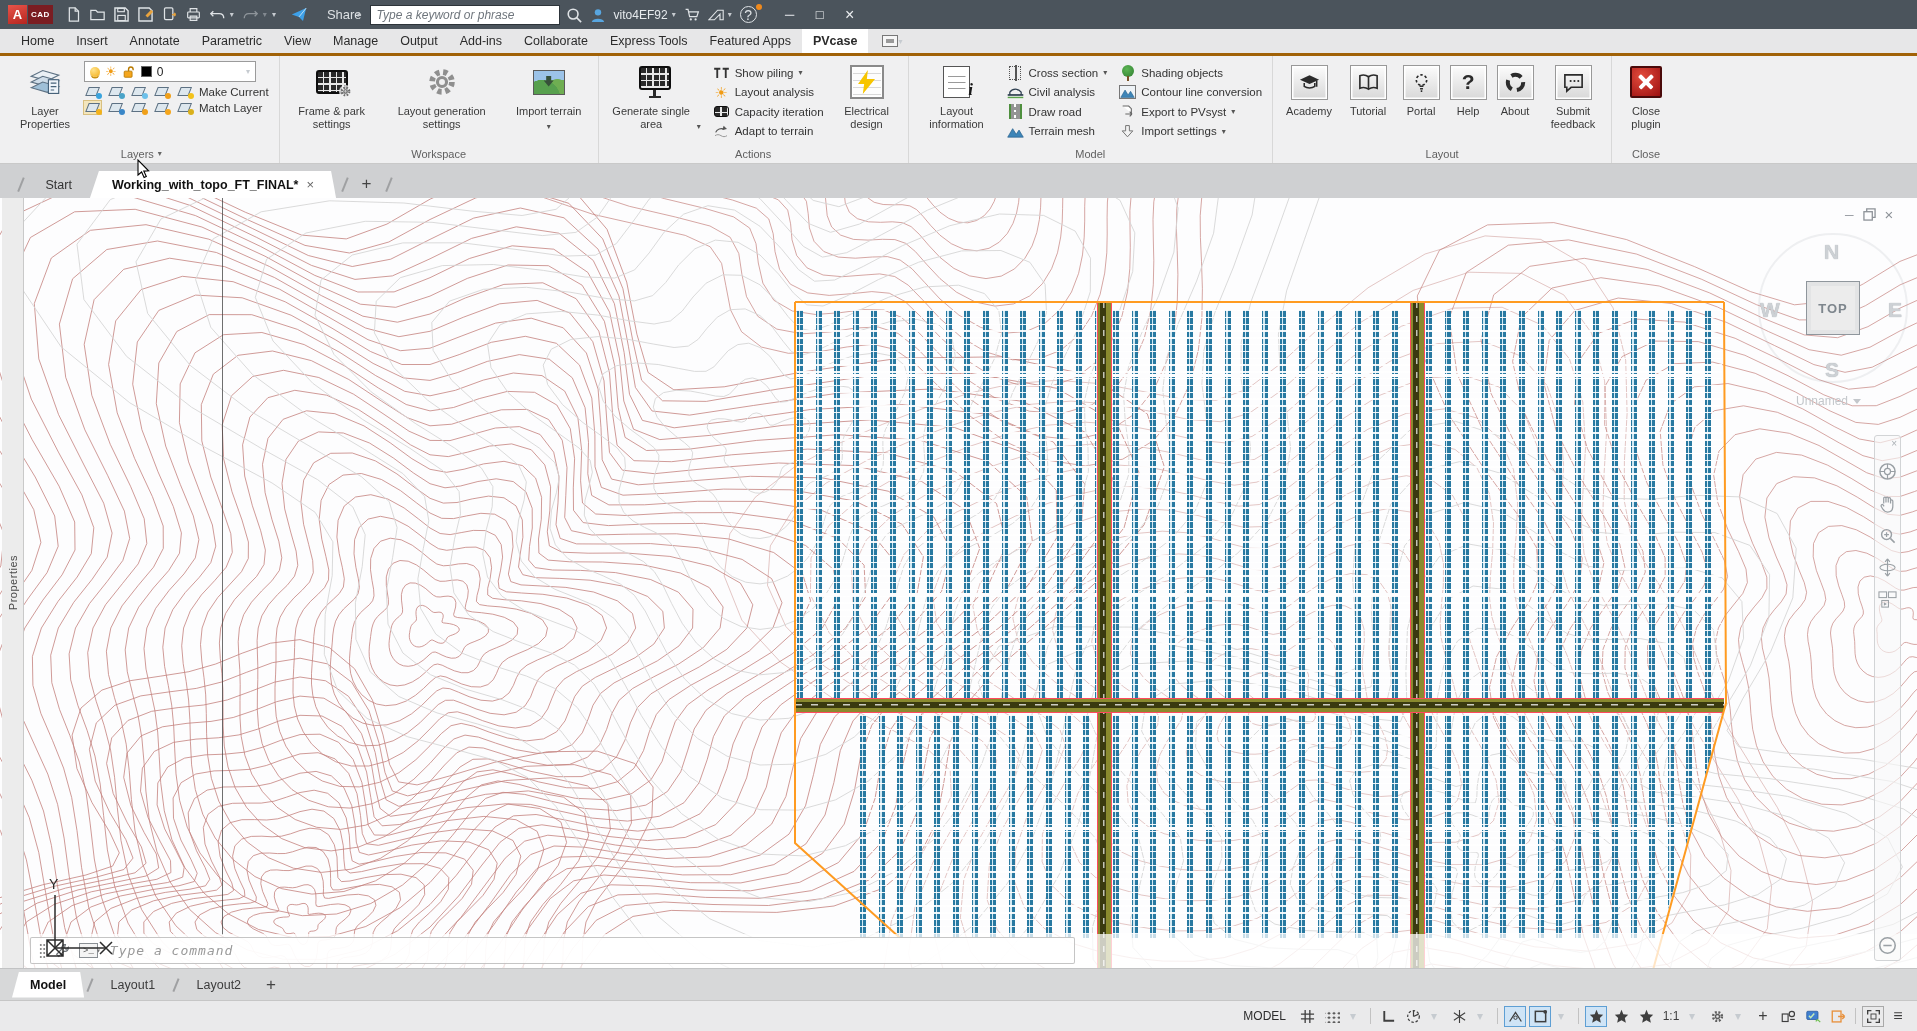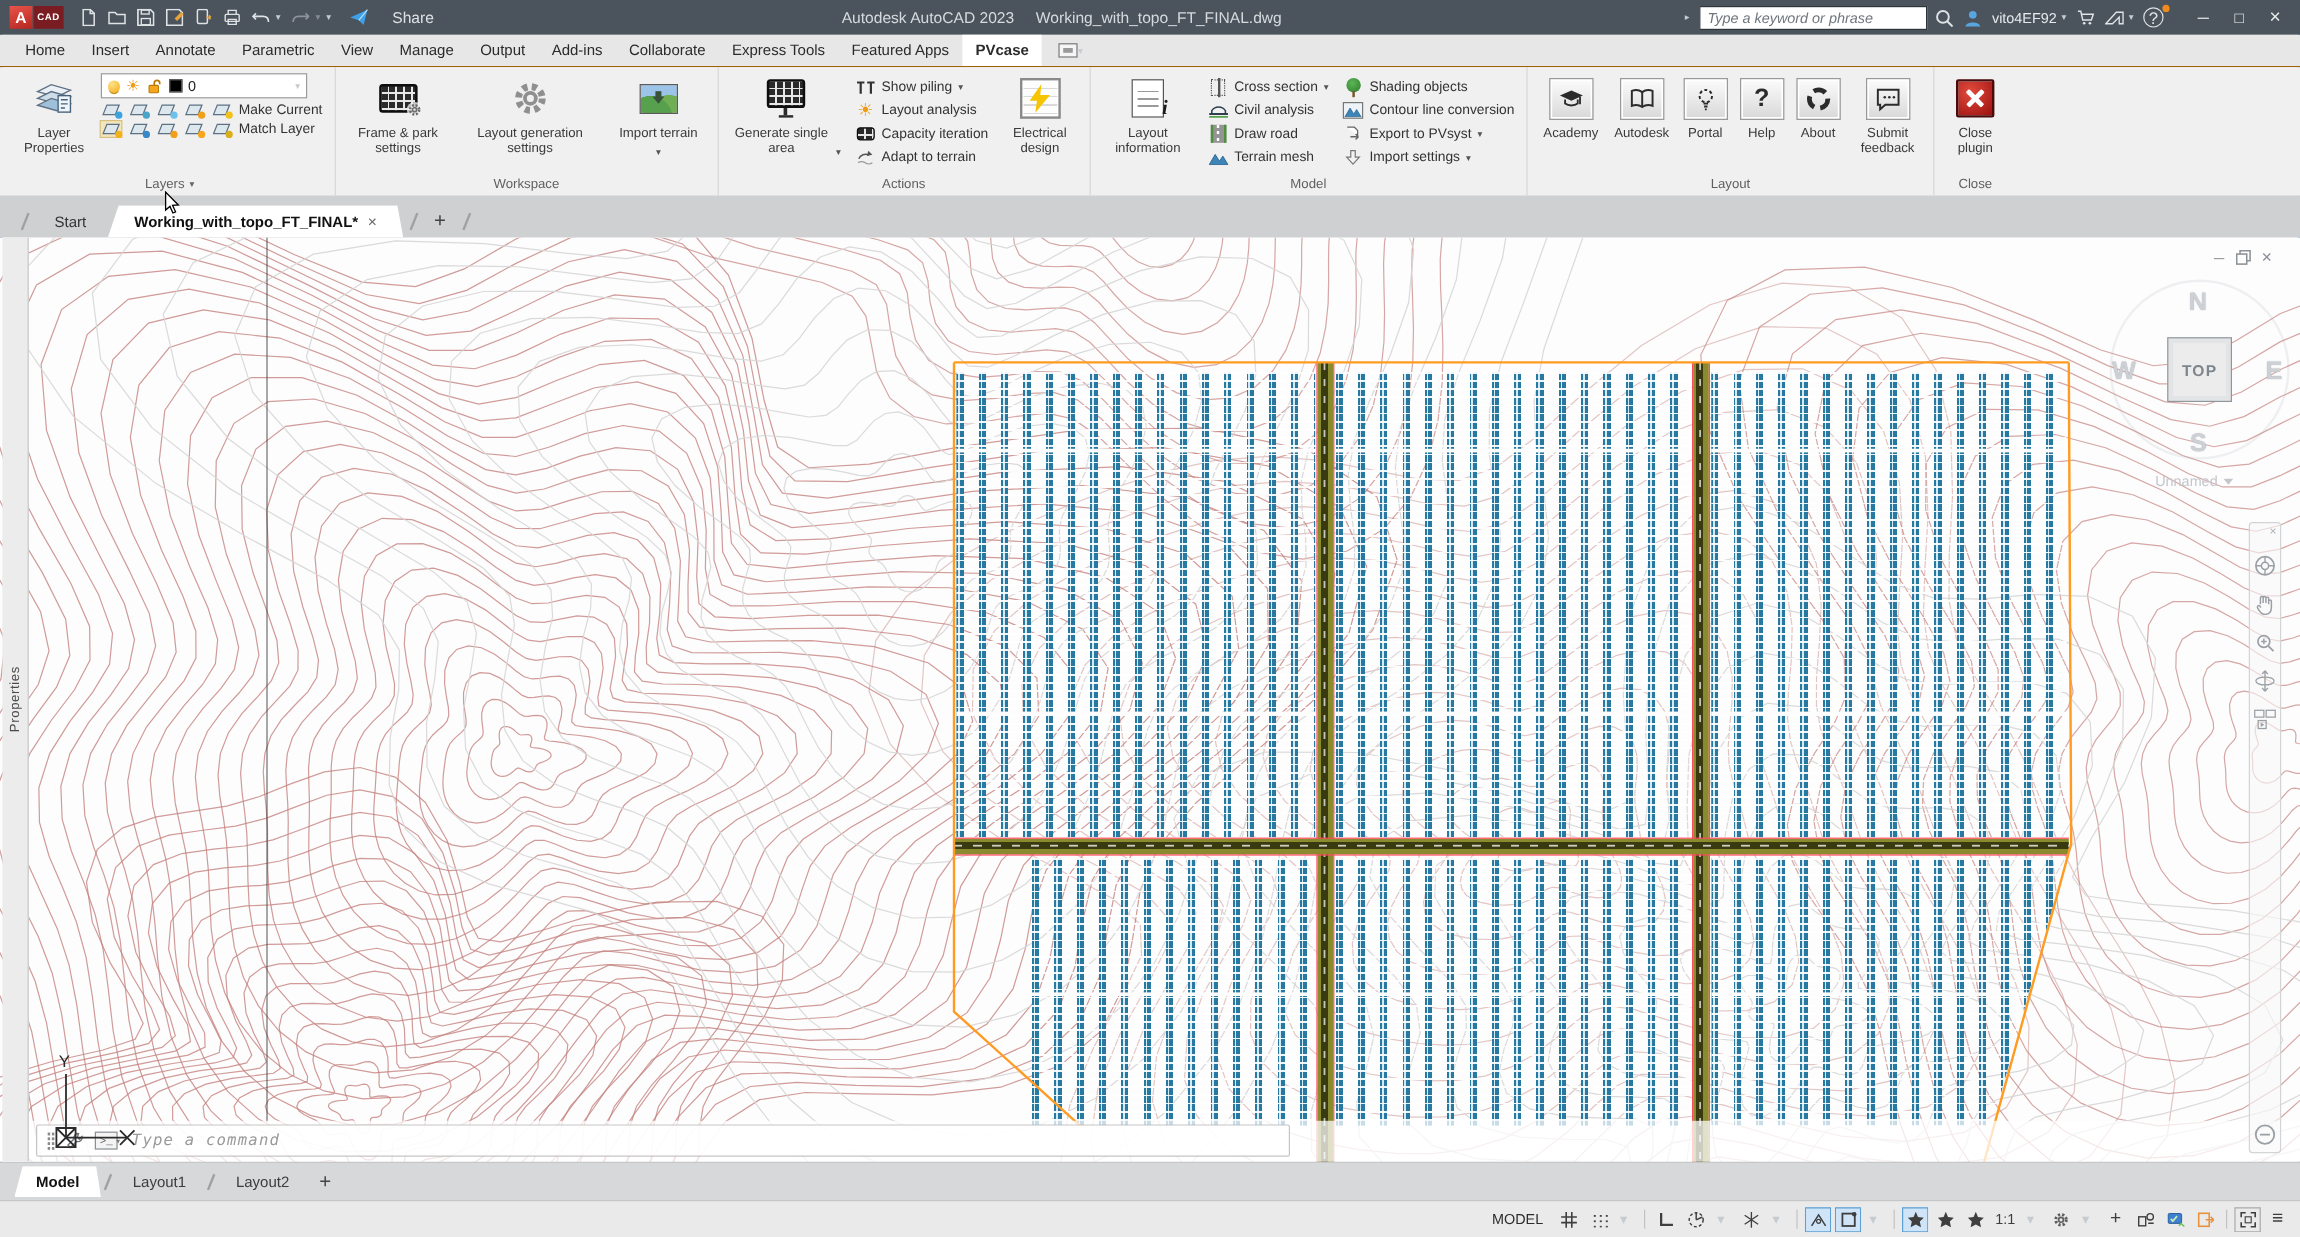--- a/index.html
+++ b/index.html
@@ -27,21 +27,21 @@
 .searchbox{width:190px;height:20px;background:#fff;border:1px solid #2d343a;color:#6e757c;font-style:italic;font-size:12px;display:flex;align-items:center;padding:0 6px;overflow:hidden;white-space:nowrap}
 .ti{color:#dfe3e6}
 .ti svg{width:16px;height:16px}
 .usrname{font-size:12px;color:#e6eaed}
 .helpwrap{position:relative}
 .helpdot{position:absolute;top:-2px;right:-5px;width:6px;height:6px;border-radius:50%;background:#f08a1d}
 .winbtns{display:flex;align-items:center;margin-left:10px}
 .winbtn{width:30px;height:26px;display:flex;align-items:center;justify-content:center;font-size:13px;color:#eceff1}
 
 
-.rtabs{height:27px;background:#e7e7e8;display:flex;align-items:stretch;padding-left:10px;font-size:12.5px;color:#2b2b2b;border-bottom:1px solid #a16207}
+.rtabs{height:27px;background:#e7e7e8;display:flex;align-items:stretch;padding-left:10px;font-size:12.5px;color:#2b2b2b;border-bottom:3px solid #a16207}
 .rtab{display:flex;align-items:center;padding:0 11px}
 .rtab.active{background:#fff;font-weight:bold;box-shadow:inset 0 2px 0 #fff}
 .paneltoggle{display:flex;align-items:center;gap:4px;margin-left:14px;color:#555}
 .ptbox{width:16px;height:12px;border:1px solid #777;background:#f6f6f6;display:flex;align-items:center;justify-content:center}
 .ptbox i{display:block;width:8px;height:4px;background:#9a9a9a}
 
 
 .ribbon{height:108px;background:#f0f0f1;display:flex;align-items:stretch;padding-left:4px;border-bottom:1px solid #c9c9c9}
 .panel{display:flex;flex-direction:column;border-right:1px solid #d8d8d8;padding:0 2px}
 .pc{flex:1;display:flex;align-items:flex-start;gap:8px;padding:5px 8px 0}
@@ -431,24 +431,20 @@
         </span>
       <span class="dd dim">▾</span>
       <span class="dd">▾</span>
       <span class="share">
         <svg>
             <use href="#pln"></use>
           </svg>
         <span>Share</span>
       </span>
     </div>
-    <div class="titletext">
-      <span>Autodesk AutoCAD 2023</span>
-      <span>Working_with_topo_FT_FINAL.dwg</span>
-    </div>
     <div class="tright">
       <span class="dd">▸</span>
       <span class="searchwrap">
         <span class="searchbox">Type a keyword or phrase</span>
         <span class="ti ibtn">
             <svg>
               <use href="#mag"></use>
             </svg>
           </span>
       </span>
@@ -792,21 +788,21 @@
           <span>Academy</span>
         </div>
         <div class="rbtn" style="width:46px">
           <span class="ricon">
               <span class="frico">
                 <svg>
                   <use href="#book"></use>
                 </svg>
               </span>
             </span>
-          <span>Autodesk</span>
+          <span>Tutorial</span>
         </div>
         <div class="rbtn" style="width:40px">
           <span class="ricon">
               <span class="frico">
                 <svg>
                   <use href="#bulb"></use>
                 </svg>
               </span>
             </span>
           <span>Portal</span>

